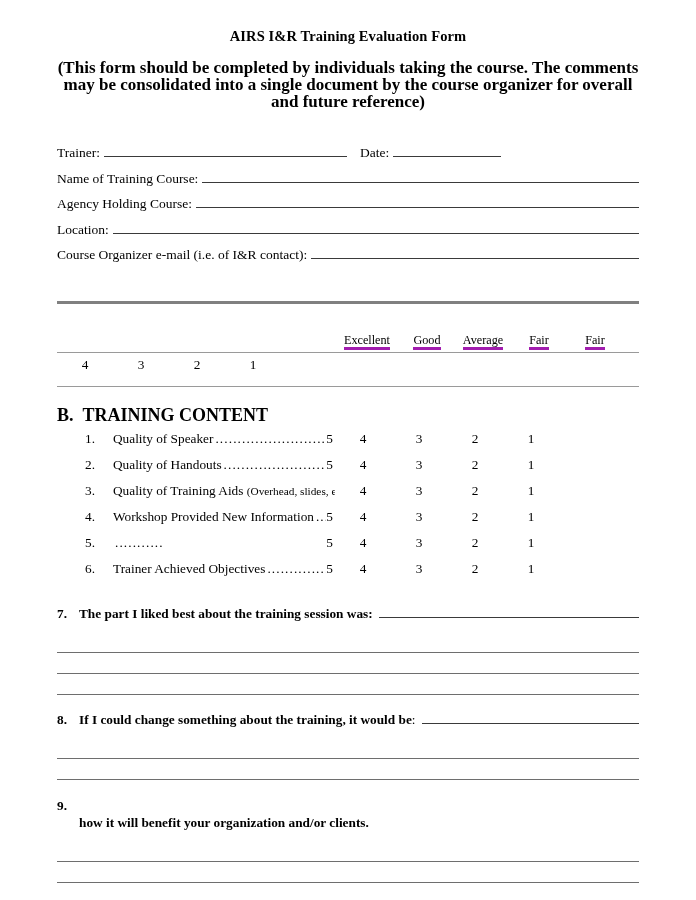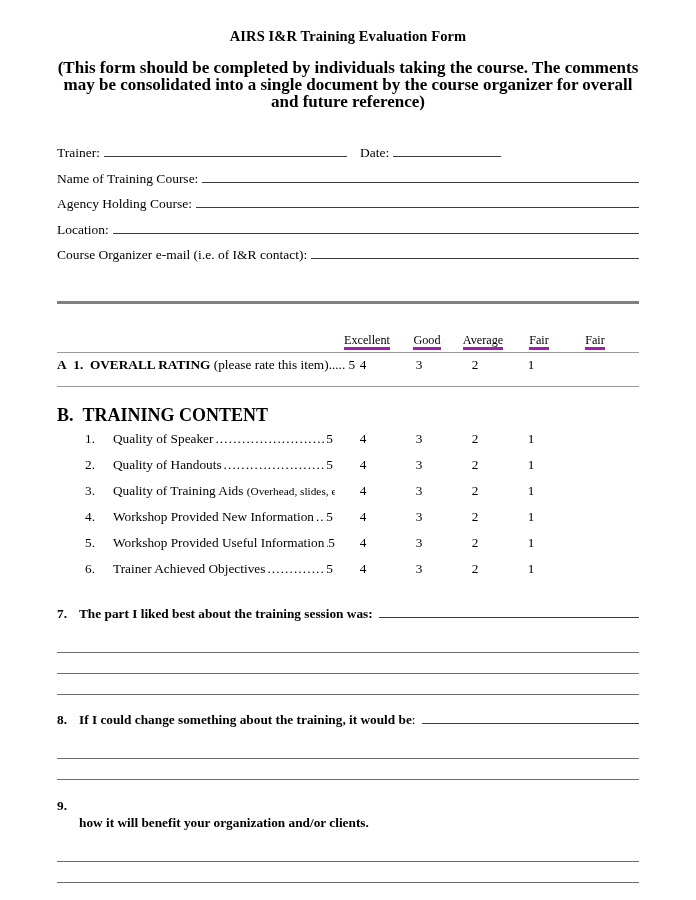--- a/index.html
+++ b/index.html
@@ -267,22 +267,20 @@
       <div class="rh-col c-exc"><span>Excellent</span></div>
       <div class="rh-col c-good"><span>Good</span></div>
       <div class="rh-col c-avg"><span>Average</span></div>
       <div class="rh-col c-fair"><span>Fair</span></div>
       <div class="rh-col c-poor"><span>Fair</span></div>
     </div>
 
     <div class="hline"></div>
 
     <div class="overall-row">
-      <div class="overall-label"><b><span>A</span>&nbsp;&nbsp;<span>1.</span>&nbsp;&nbsp;<span>OVERALL RATING</span></b><span class="reg">&nbsp;<span>(please rate this item)</span><span>.....</span>&nbsp;<span>5</span></span>
-      </div>
       <div class="num-col c-good">4</div>
       <div class="num-col c-avg">3</div>
       <div class="num-col c-fair">2</div>
       <div class="num-col c-poor">1</div>
     </div>
 
     <div class="hline"></div>
   </div>
 
   <div class="section-b">
@@ -336,21 +334,20 @@
       </div>
       <div class="num-col c-good">4</div>
       <div class="num-col c-avg">3</div>
       <div class="num-col c-fair">2</div>
       <div class="num-col c-poor">1</div>
     </div>
 
     <div class="item-row">
       <div class="item-label">
         <span class="item-num">5.</span>
-        <span class="item-text">Workshop Provided Useful Information</span>
         <span class="leader">...........</span>
         <span class="item-five">5</span>
       </div>
       <div class="num-col c-good">4</div>
       <div class="num-col c-avg">3</div>
       <div class="num-col c-fair">2</div>
       <div class="num-col c-poor">1</div>
     </div>
 
     <div class="item-row">

